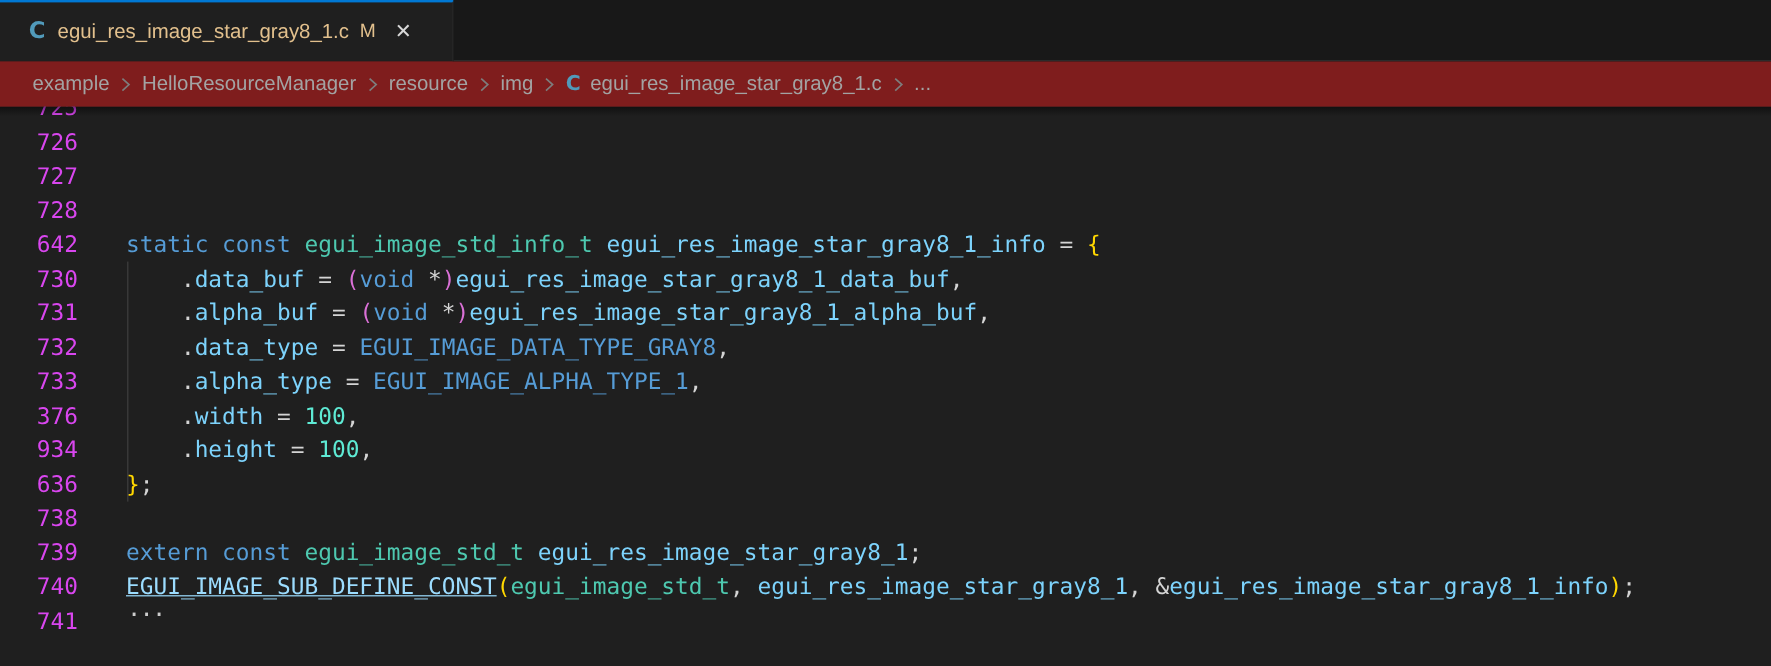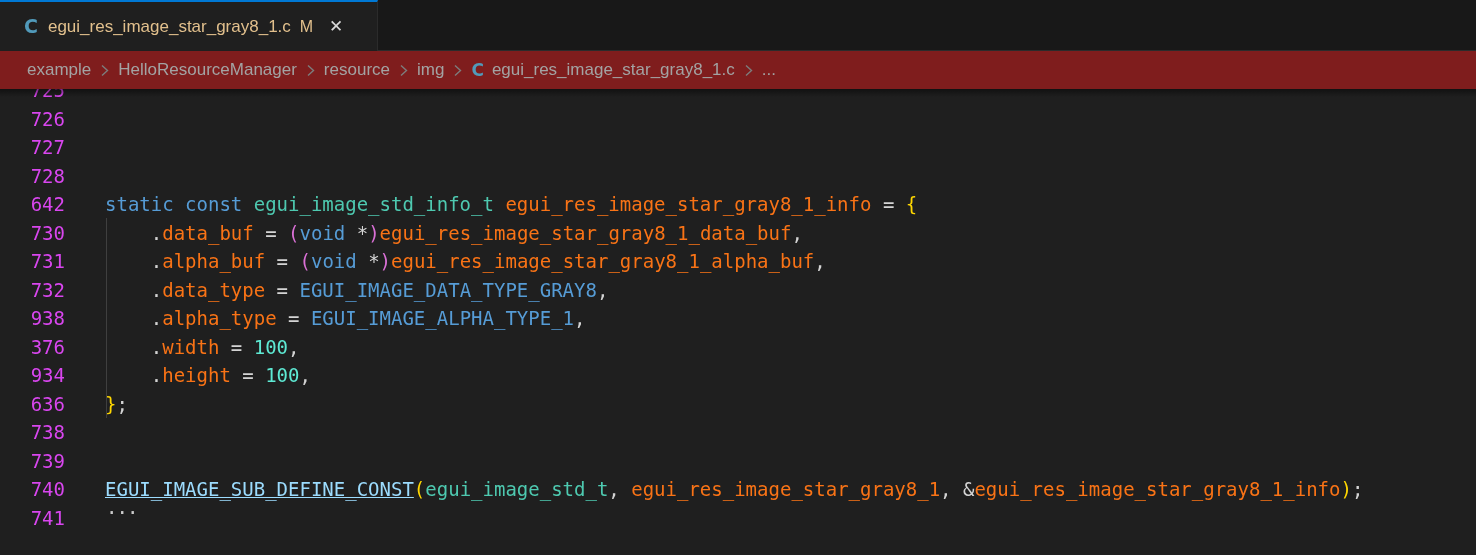--- a/index.html
+++ b/index.html
@@ -41,21 +41,21 @@
     font-family:"DejaVu Sans Mono",monospace;font-size:19px;line-height:28.5px;
   }
   .code-content{margin-top:-13px}
   .line{display:flex;height:28.5px;white-space:pre}
   .ln{
     width:65px;flex:0 0 65px;text-align:right;color:#d946ef;user-select:none;
   }
   .code{margin-left:40px}
   .tk-kw{color:#569cd6}
   .tk-type{color:#4ec9b0}
-  .tk-var{color:#f97316}
+  .tk-var{color:#7dd3fc}
   .tk-enum{color:#569cd6}
   .tk-num{color:#5eead4}
   .tk-punc{color:#d4d4d4}
   .tk-b1{color:#ffd700}
   .tk-b2{color:#da70d6}
   .tk-macro{color:#9cdcfe;text-decoration:underline;position:relative}
   .hint-dots{
     position:absolute;left:1px;top:15px;color:#cccccc;
     font-size:19px;letter-spacing:-1px;text-decoration:none;
   }
@@ -118,24 +118,24 @@
 <div class="editor">
   <div class="code-content" id="code-content">
       <div class="line"><div class="ln">725</div><div class="code"></div></div>
       <div class="line"><div class="ln">726</div><div class="code"></div></div>
       <div class="line"><div class="ln">727</div><div class="code"></div></div>
       <div class="line"><div class="ln">728</div><div class="code"></div></div>
       <div class="line"><div class="ln">642</div><div class="code"><span class="tk-kw">static const </span><span class="tk-type">egui_image_std_info_t</span><span class="tk-punc"> </span><span class="tk-var">egui_res_image_star_gray8_1_info</span><span class="tk-punc"> = </span><span class="tk-b1">{</span></div></div>
       <div class="line"><div class="ln">730</div><div class="code"><span class="tk-punc">    .</span><span class="tk-var">data_buf</span><span class="tk-punc"> = </span><span class="tk-b2">(</span><span class="tk-kw">void</span><span class="tk-punc"> *</span><span class="tk-b2">)</span><span class="tk-var">egui_res_image_star_gray8_1_data_buf</span><span class="tk-punc">,</span></div></div>
       <div class="line"><div class="ln">731</div><div class="code"><span class="tk-punc">    .</span><span class="tk-var">alpha_buf</span><span class="tk-punc"> = </span><span class="tk-b2">(</span><span class="tk-kw">void</span><span class="tk-punc"> *</span><span class="tk-b2">)</span><span class="tk-var">egui_res_image_star_gray8_1_alpha_buf</span><span class="tk-punc">,</span></div></div>
       <div class="line"><div class="ln">732</div><div class="code"><span class="tk-punc">    .</span><span class="tk-var">data_type</span><span class="tk-punc"> = </span><span class="tk-enum">EGUI_IMAGE_DATA_TYPE_GRAY8</span><span class="tk-punc">,</span></div></div>
-      <div class="line"><div class="ln">938</div><div class="code"><span class="tk-punc">    .</span><span class="tk-var">alpha_type</span><span class="tk-punc"> = </span><span class="tk-enum">EGUI_IMAGE_ALPHA_TYPE_1</span><span class="tk-punc">,</span></div></div>
+      <div class="line"><div class="ln">733</div><div class="code"><span class="tk-punc">    .</span><span class="tk-var">alpha_type</span><span class="tk-punc"> = </span><span class="tk-enum">EGUI_IMAGE_ALPHA_TYPE_1</span><span class="tk-punc">,</span></div></div>
       <div class="line"><div class="ln">376</div><div class="code"><span class="tk-punc">    .</span><span class="tk-var">width</span><span class="tk-punc"> = </span><span class="tk-num">100</span><span class="tk-punc">,</span></div></div>
       <div class="line"><div class="ln">934</div><div class="code"><span class="tk-punc">    .</span><span class="tk-var">height</span><span class="tk-punc"> = </span><span class="tk-num">100</span><span class="tk-punc">,</span></div></div>
       <div class="line"><div class="ln">636</div><div class="code"><span class="tk-b1">}</span><span class="tk-punc">;</span></div></div>
       <div class="line"><div class="ln">738</div><div class="code"></div></div>
-      <div class="line"><div class="ln">739</div></div>
+      <div class="line"><div class="ln">739</div><div class="code"><span class="tk-kw">extern const </span><span class="tk-type">egui_image_std_t</span><span class="tk-punc"> </span><span class="tk-var">egui_res_image_star_gray8_1</span><span class="tk-punc">;</span></div></div>
       <div class="line"><div class="ln">740</div><div class="code"><span class="tk-macro">EGUI_IMAGE_SUB_DEFINE_CONST<span class="hint-dots">...</span></span><span class="tk-b1">(</span><span class="tk-type">egui_image_std_t</span><span class="tk-punc">, </span><span class="tk-var">egui_res_image_star_gray8_1</span><span class="tk-punc">, &amp;</span><span class="tk-var">egui_res_image_star_gray8_1_info</span><span class="tk-b1">)</span><span class="tk-punc">;</span></div></div>
       <div class="line"><div class="ln">741</div><div class="code"></div></div>
     </div>
   <div class="indent-guide"></div>
   <div class="scroll-shadow"></div>
 </div>
 
 </body></html>

